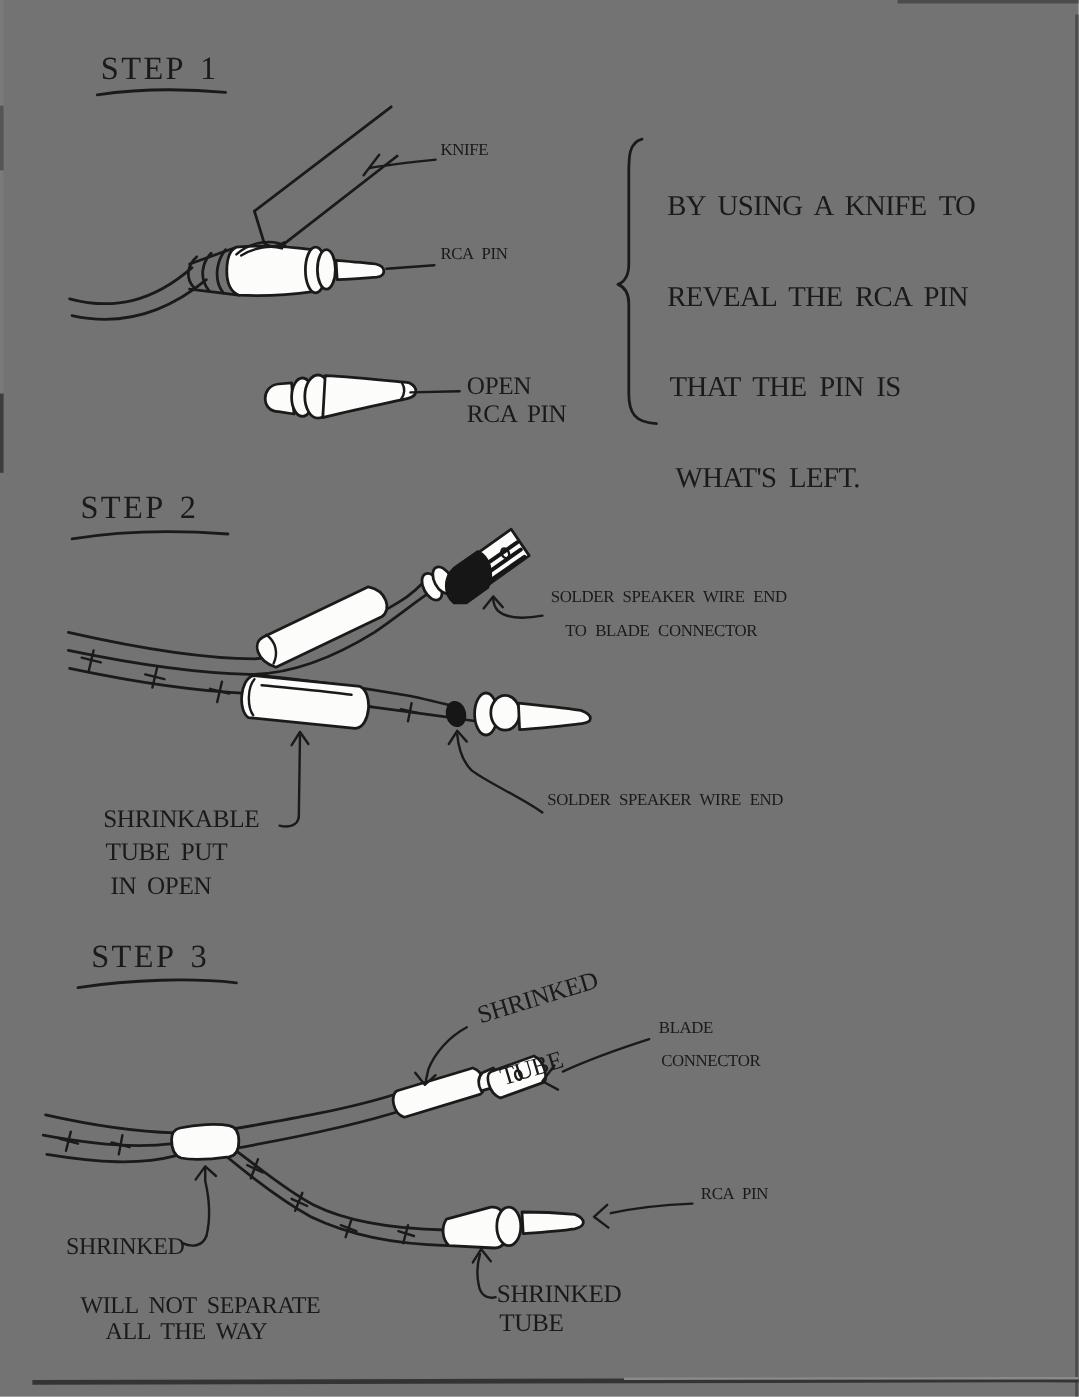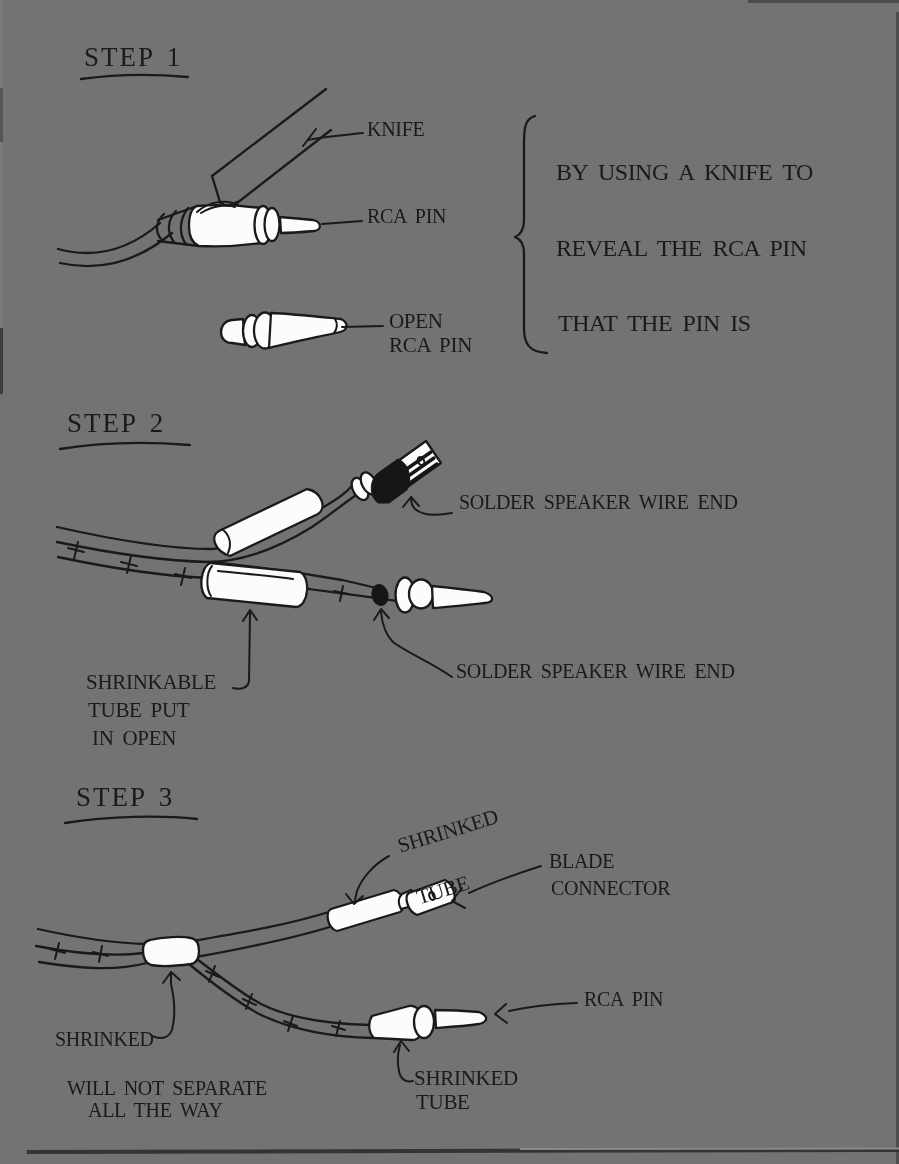--- a/index.html
+++ b/index.html
@@ -13,21 +13,21 @@
   .ink-thin{stroke:#1a1a1a;stroke-width:2;fill:none;stroke-linecap:round;stroke-linejoin:round;}
   .white{fill:#fcfcfa;stroke:#1a1a1a;stroke-width:2.3;stroke-linecap:round;stroke-linejoin:round;}
   .solid{fill:#161616;stroke:#161616;stroke-width:1;stroke-linejoin:round;}
   .stripe{stroke:#161616;stroke-width:3.4;fill:none;stroke-linecap:round;}
   .scan{stroke-linecap:butt;fill:none;}
   .t{
     position:absolute;white-space:pre;color:#1a1a1a;
     letter-spacing:-0.3px;word-spacing:4px;line-height:1;
   }
   .hdr{font-size:27px;letter-spacing:2px;}
-  .lbl{font-size:20px;}
+  .lbl{font-size:14px;}
   .lbl-s{font-size:21px;}
   .note{font-size:24px;letter-spacing:-0.5px;word-spacing:5px;}
   .note .ln{height:27.5px;}
   .small{font-size:20px;}
   .rot{transform:rotate(-17deg);transform-origin:left top;}
 </style>
 </head>
 <body>
 
 <div class="page">
@@ -207,25 +207,27 @@
 
   <div class="t lbl" style="left:367px;top:119px">KNIFE</div>
   <div class="t lbl" style="left:367px;top:206px">RCA PIN</div>
   <div class="t lbl-s" style="left:389px;top:311px">OPEN</div>
   <div class="t lbl-s" style="left:389px;top:335px">RCA PIN</div>
 
   <div class="t note" style="left:556px;top:112px">
     <div class="ln">BY USING A KNIFE TO</div>
     <div class="ln">REVEAL THE RCA PIN</div>
     <div class="ln" style="padding-left:2px">THAT THE PIN IS</div>
+    <div class="ln" style="padding-left:7px">WHAT'S LEFT.</div>
   </div>
 
   <div class="t hdr" style="left:67px;top:410px">STEP 2</div>
 
   <div class="t lbl" style="left:459px;top:492px">SOLDER SPEAKER WIRE END</div>
+  <div class="t lbl" style="left:471px;top:520px">TO BLADE CONNECTOR</div>
 
   <div class="t lbl-s" style="left:86px;top:672px">SHRINKABLE</div>
   <div class="t lbl-s" style="left:88px;top:700px">TUBE PUT</div>
   <div class="t lbl-s" style="left:92px;top:728px">IN OPEN</div>
 
   <div class="t lbl" style="left:456px;top:661px">SOLDER SPEAKER WIRE END</div>
 
   <div class="t hdr" style="left:76px;top:784px">STEP 3</div>
 
   <div class="t rot" style="left:386px;top:806px">

